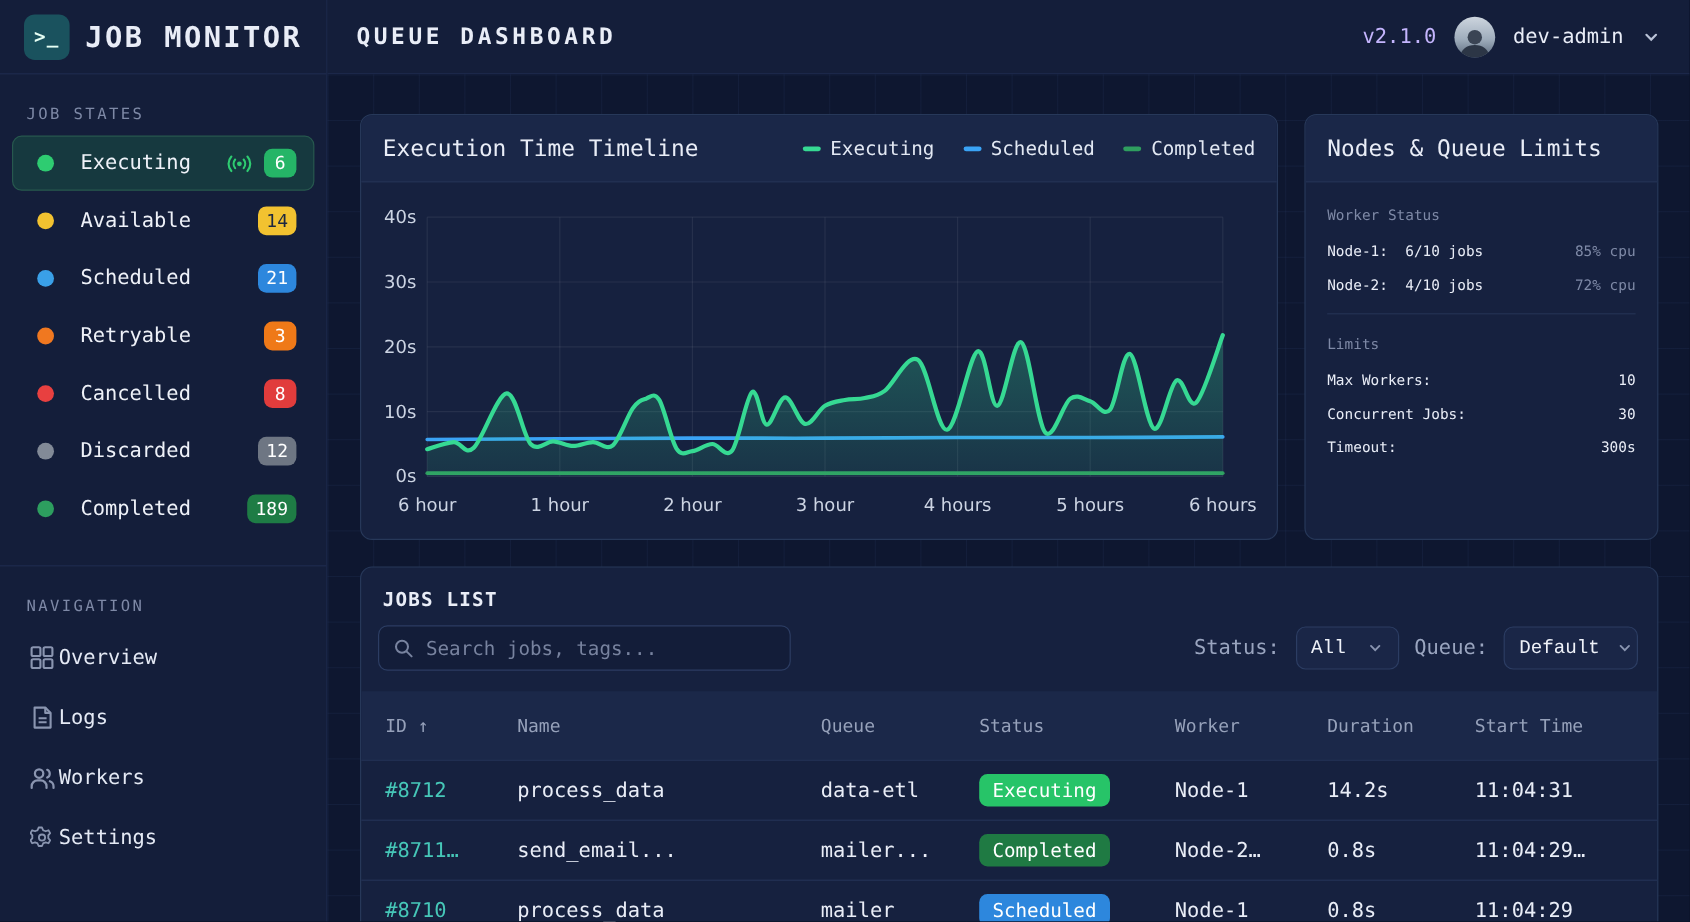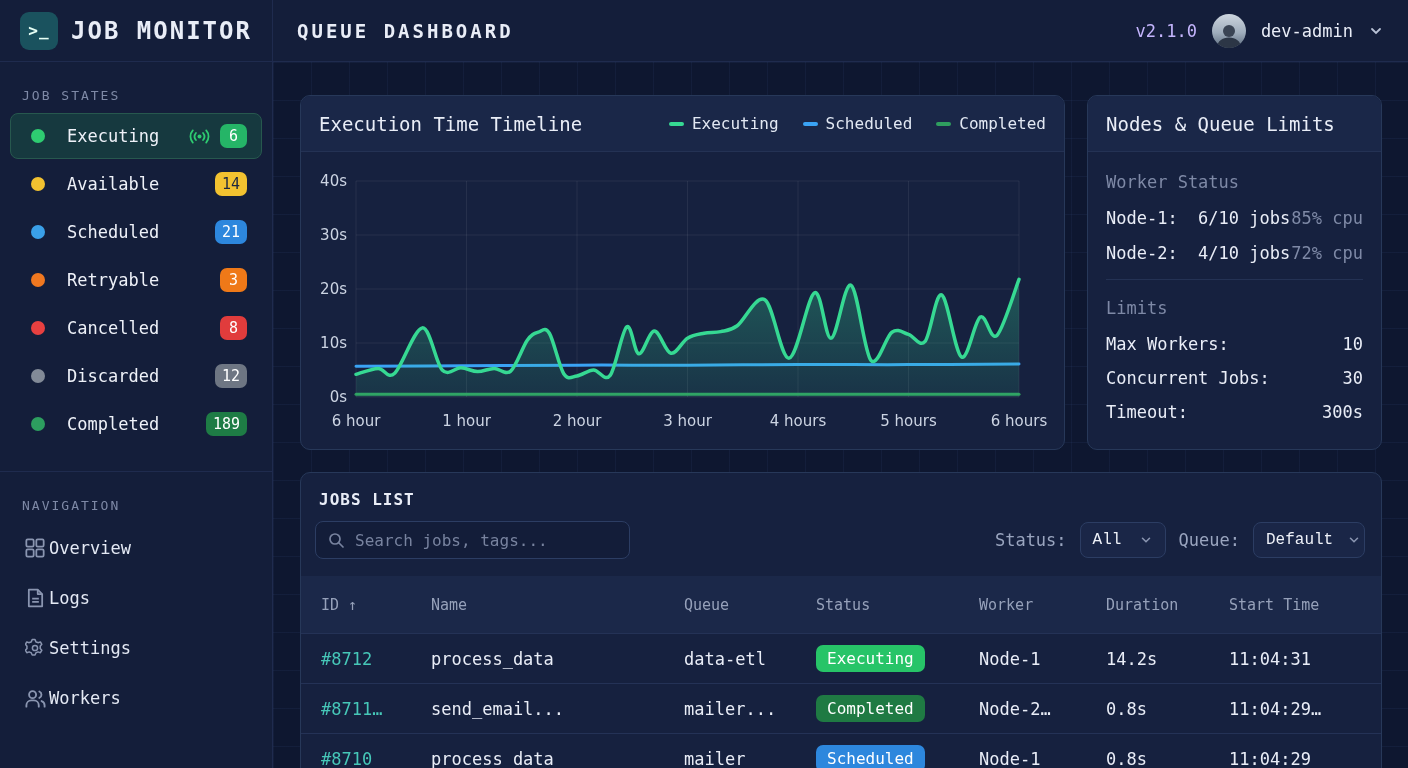--- a/index.html
+++ b/index.html
@@ -57,33 +57,33 @@
   
   .chart-card { width:765px; height:355px; flex:none; }
   .legend { margin-left:auto; display:flex; gap:24px; align-items:center; }
   .legend-item { display:flex; align-items:center; gap:8px; font-size:16px; color:#e2e8f3; }
   .legend-dash { width:15px; height:4px; border-radius:2px; }
   .axis-label { font-family:"DejaVu Sans","Liberation Sans",sans-serif; font-size:15px;
     fill:#ccd4e3; }
 
   
   .nodes-card { flex:1; height:355px; }
-  .nodes-body { padding:20px 18px; font-size:17px; }
+  .nodes-body { padding:20px 18px; font-size:12px; }
   .sub-heading { color:#7e89a6; margin-bottom:16px; }
   .node-row { display:flex; margin-bottom:15px; white-space:pre; }
   .node-cpu { color:#7e89a6; margin-left:auto; }
   .nodes-divider { border-top:1px solid #243254; margin:16px 0 18px; }
   .limit-row { display:flex; margin-bottom:14px; }
   .limit-val { margin-left:auto; }
 
   
   .jobs-card { margin-top:22px; height:400px; display:flex; flex-direction:column; }
   .jobs-head { padding:17px 18px 0; font-size:16px; font-weight:bold; letter-spacing:1px; }
   .jobs-toolbar { display:flex; align-items:center; padding:12px 16px 17px 14px; }
-  .search-box { width:315px; height:38px; background:#131d39; border:1px solid #2c3d63;
+  .search-box { width:344px; height:38px; background:#131d39; border:1px solid #2c3d63;
     border-radius:8px; display:flex; align-items:center; padding:0 12px; gap:10px; }
   .search-box input { background:transparent; border:none; outline:none; color:#dfe5f0;
     font-family:inherit; font-size:16px; width:100%; }
   .search-box input::placeholder { color:#78839f; }
   .filters { margin-left:auto; display:flex; align-items:center; gap:13px; }
   .filter-label { color:#9aa5bf; font-size:17px; }
   .select { height:36px; background:#1a2647; border:1px solid #2c3d63; border-radius:8px;
     display:flex; align-items:center; padding:0 12px; gap:14px; font-size:16px; color:#eef1f8;font-family:Liberation Mono, monospace; }
   .chev { display:flex; color:#8a95b0; }
   .trow { display:grid; grid-template-columns:110px 253px 132px 163px 127px 123px 1fr;
@@ -172,37 +172,37 @@
             <svg width="19" height="20" viewBox="0 0 16 18" fill="none" stroke="#8a95b0" stroke-width="1.6" stroke-linejoin="round">
               <path d="M2 1.5 h8 l4 4 v11 h-12 z"></path>
               <path d="M10 1.5 v4 h4"></path>
               <path d="M5 9.5 h6 M5 12.5 h6"></path>
             </svg>
           </span>
           <span class="nav-label">Logs</span>
         </div>
         <div class="nav-item">
           <span class="nav-ic">
-            <svg width="20" height="20" viewBox="0 0 20 20" fill="none" stroke="#8a95b0" stroke-width="1.5" stroke-linecap="round" stroke-linejoin="round">
-              <circle cx="10" cy="10" r="2.6"></circle>
-              <path d="M10 1.6 l1 2.3 a6.6 6.6 0 0 1 2 .8 l2.4 -.8 1.4 2.4 -1.6 1.9 a6.6 6.6 0 0 1 0 2.2 l1.6 1.9 -1.4 2.4 -2.4 -.8 a6.6 6.6 0 0 1 -2 .8 l-1 2.3 -2.8 0 -1 -2.3 a6.6 6.6 0 0 1 -2 -.8 l-2.4 .8 -1.4 -2.4 1.6 -1.9 a6.6 6.6 0 0 1 0 -2.2 l-1.6 -1.9 1.4 -2.4 2.4 .8 a6.6 6.6 0 0 1 2 -.8 l1 -2.3 z"></path>
-            </svg>
-          </span>
-          <span class="nav-label">Settings</span>
-        </div>
-        <div class="nav-item">
-          <span class="nav-ic">
             <svg width="21" height="19" viewBox="0 0 18 16" fill="none" stroke="#8a95b0" stroke-width="1.6" stroke-linecap="round">
               <circle cx="6.5" cy="4.7" r="3"></circle>
               <path d="M1.2 15 v-1.2 a4.2 4.2 0 0 1 4.2 -4.2 h2.2 a4.2 4.2 0 0 1 4.2 4.2 V15"></path>
               <path d="M12.3 2 a3 3 0 0 1 0 5.5"></path>
               <path d="M16.8 15 v-1 a4 4 0 0 0 -2.6 -3.8"></path>
             </svg>
           </span>
           <span class="nav-label">Workers</span>
+        </div>
+        <div class="nav-item">
+          <span class="nav-ic">
+            <svg width="20" height="20" viewBox="0 0 20 20" fill="none" stroke="#8a95b0" stroke-width="1.5" stroke-linecap="round" stroke-linejoin="round">
+              <circle cx="10" cy="10" r="2.6"></circle>
+              <path d="M10 1.6 l1 2.3 a6.6 6.6 0 0 1 2 .8 l2.4 -.8 1.4 2.4 -1.6 1.9 a6.6 6.6 0 0 1 0 2.2 l1.6 1.9 -1.4 2.4 -2.4 -.8 a6.6 6.6 0 0 1 -2 .8 l-1 2.3 -2.8 0 -1 -2.3 a6.6 6.6 0 0 1 -2 -.8 l-2.4 .8 -1.4 -2.4 1.6 -1.9 a6.6 6.6 0 0 1 0 -2.2 l-1.6 -1.9 1.4 -2.4 2.4 .8 a6.6 6.6 0 0 1 2 -.8 l1 -2.3 z"></path>
+            </svg>
+          </span>
+          <span class="nav-label">Settings</span>
         </div>
       </div>
   </aside>
 
   <div class="main">
     <header class="topbar">
       <div class="page-title">QUEUE DASHBOARD</div>
       <div class="top-right">
         <span class="version">v2.1.0</span>
         <span class="avatar">

